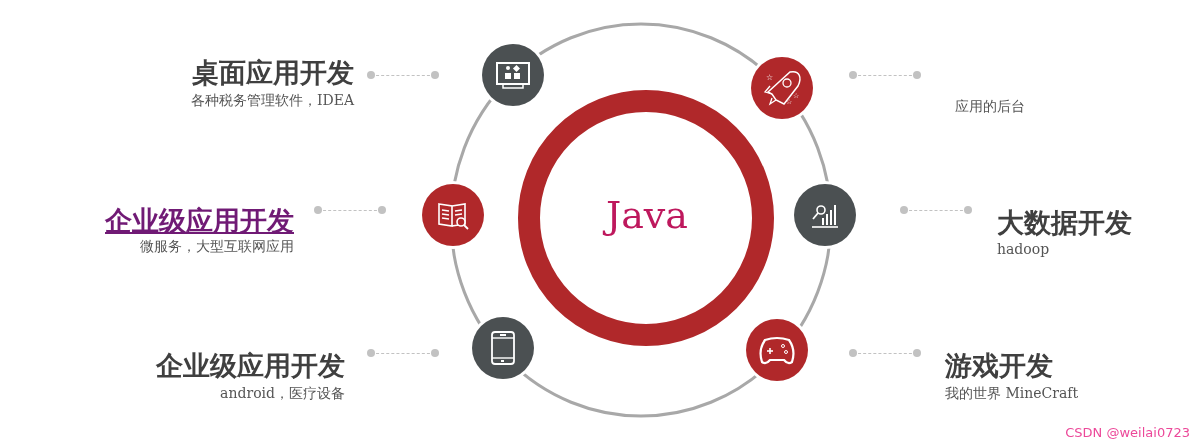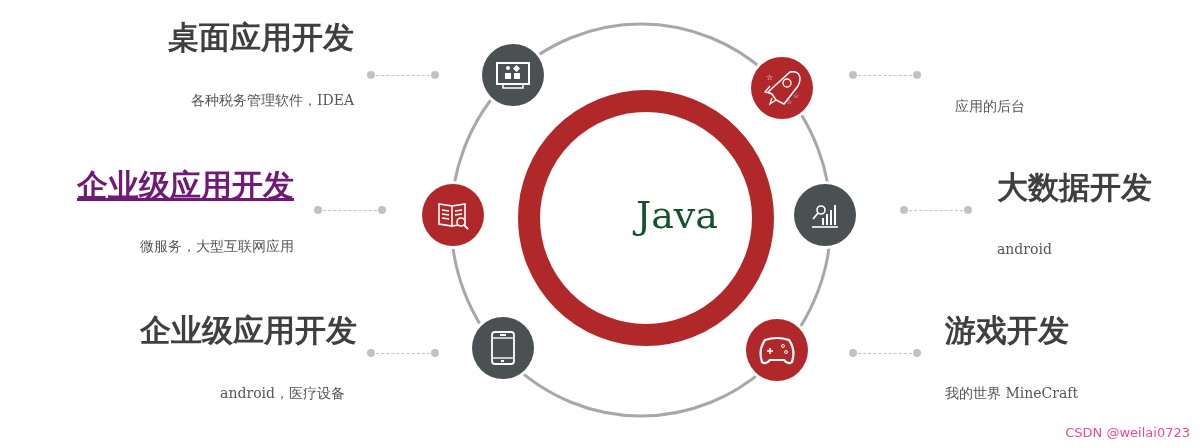--- a/index.html
+++ b/index.html
@@ -1,26 +1,26 @@
 <!DOCTYPE html>
 <html><head>
 <meta charset="utf-8">
 <style>
   html, body { margin: 0; padding: 0; background: #ffffff; }
   body { width: 1202px; height: 448px; position: relative; overflow: hidden; font-family: "DejaVu Serif", serif; }
   .diagram { position: absolute; left: 0; top: 0; width: 1202px; height: 448px; }
-  .title { position: absolute; font-family: "DejaVu Sans", sans-serif; font-size: 31px; font-weight: bold; color: #3f3f3f; line-height: 34px; white-space: nowrap; }
+  .title { position: absolute; font-family: "DejaVu Sans", sans-serif; font-size: 27px; font-weight: bold; color: #3f3f3f; line-height: 34px; white-space: nowrap; margin-top: 36px; }
   .title.red { color: #701a75; text-decoration: underline; }
   .sub { position: absolute; font-family: "DejaVu Serif", serif; font-size: 14px; color: #555555; line-height: 26px; white-space: nowrap; }
   .right { text-align: right; }
   .conn { position: absolute; height: 10px; }
   .conn .dot { position: absolute; top: 1px; width: 8px; height: 8px; border-radius: 50%; background: #c2c2c2; }
   .conn .line { position: absolute; top: 5px; left: 4px; right: 4px; border-top: 1px dashed #c2c2c2; }
   .watermark { position: absolute; right: 12px; bottom: 8px; font-family: "DejaVu Sans", sans-serif; font-size: 13px; color: #ec4899; }
-  .center-label { position: absolute; left: 597px; top: 193px; width: 160px; text-align: center; font-family: "DejaVu Serif", serif; font-size: 38px; color: #14532d; }
+  .center-label { position: absolute; left: 567px; top: 193px; width: 160px; text-align: center; font-family: "DejaVu Serif", serif; font-size: 38px; color: #be185d; }
 </style>
 </head>
 <body>
 
 <div class="diagram">
 
   <svg width="1202" height="448" style="position:absolute;left:0;top:0">
 
     <ellipse cx="641" cy="220" rx="190" ry="196" fill="none" stroke="#a8a8a8" stroke-width="3"></ellipse>
 
@@ -122,21 +122,21 @@
   </div>
 
   <div class="sub" style="left:955px; top:93px;text-align:center;">应用的后台</div>
   <div class="conn" style="left:849px; top:70px; width:72px;">
     <span class="dot" style="left:0"></span>
       <span class="line"></span>
       <span class="dot" style="right:0"></span>
   </div>
 
   <div class="title" style="left:997px; top:170px;">大数据开发</div>
-  <div class="sub" style="left:997px; top:236px;">android</div>
+  <div class="sub" style="left:997px; top:236px;">hadoop</div>
   <div class="conn" style="left:900px; top:205px; width:72px;">
     <span class="dot" style="left:0"></span>
       <span class="line"></span>
       <span class="dot" style="right:0"></span>
   </div>
 
   <div class="title" style="left:945px; top:313px;">游戏开发</div>
   <div class="sub" style="left:945px; top:380px;">我的世界 MineCraft</div>
   <div class="conn" style="left:849px; top:348px; width:72px;">
     <span class="dot" style="left:0"></span>

